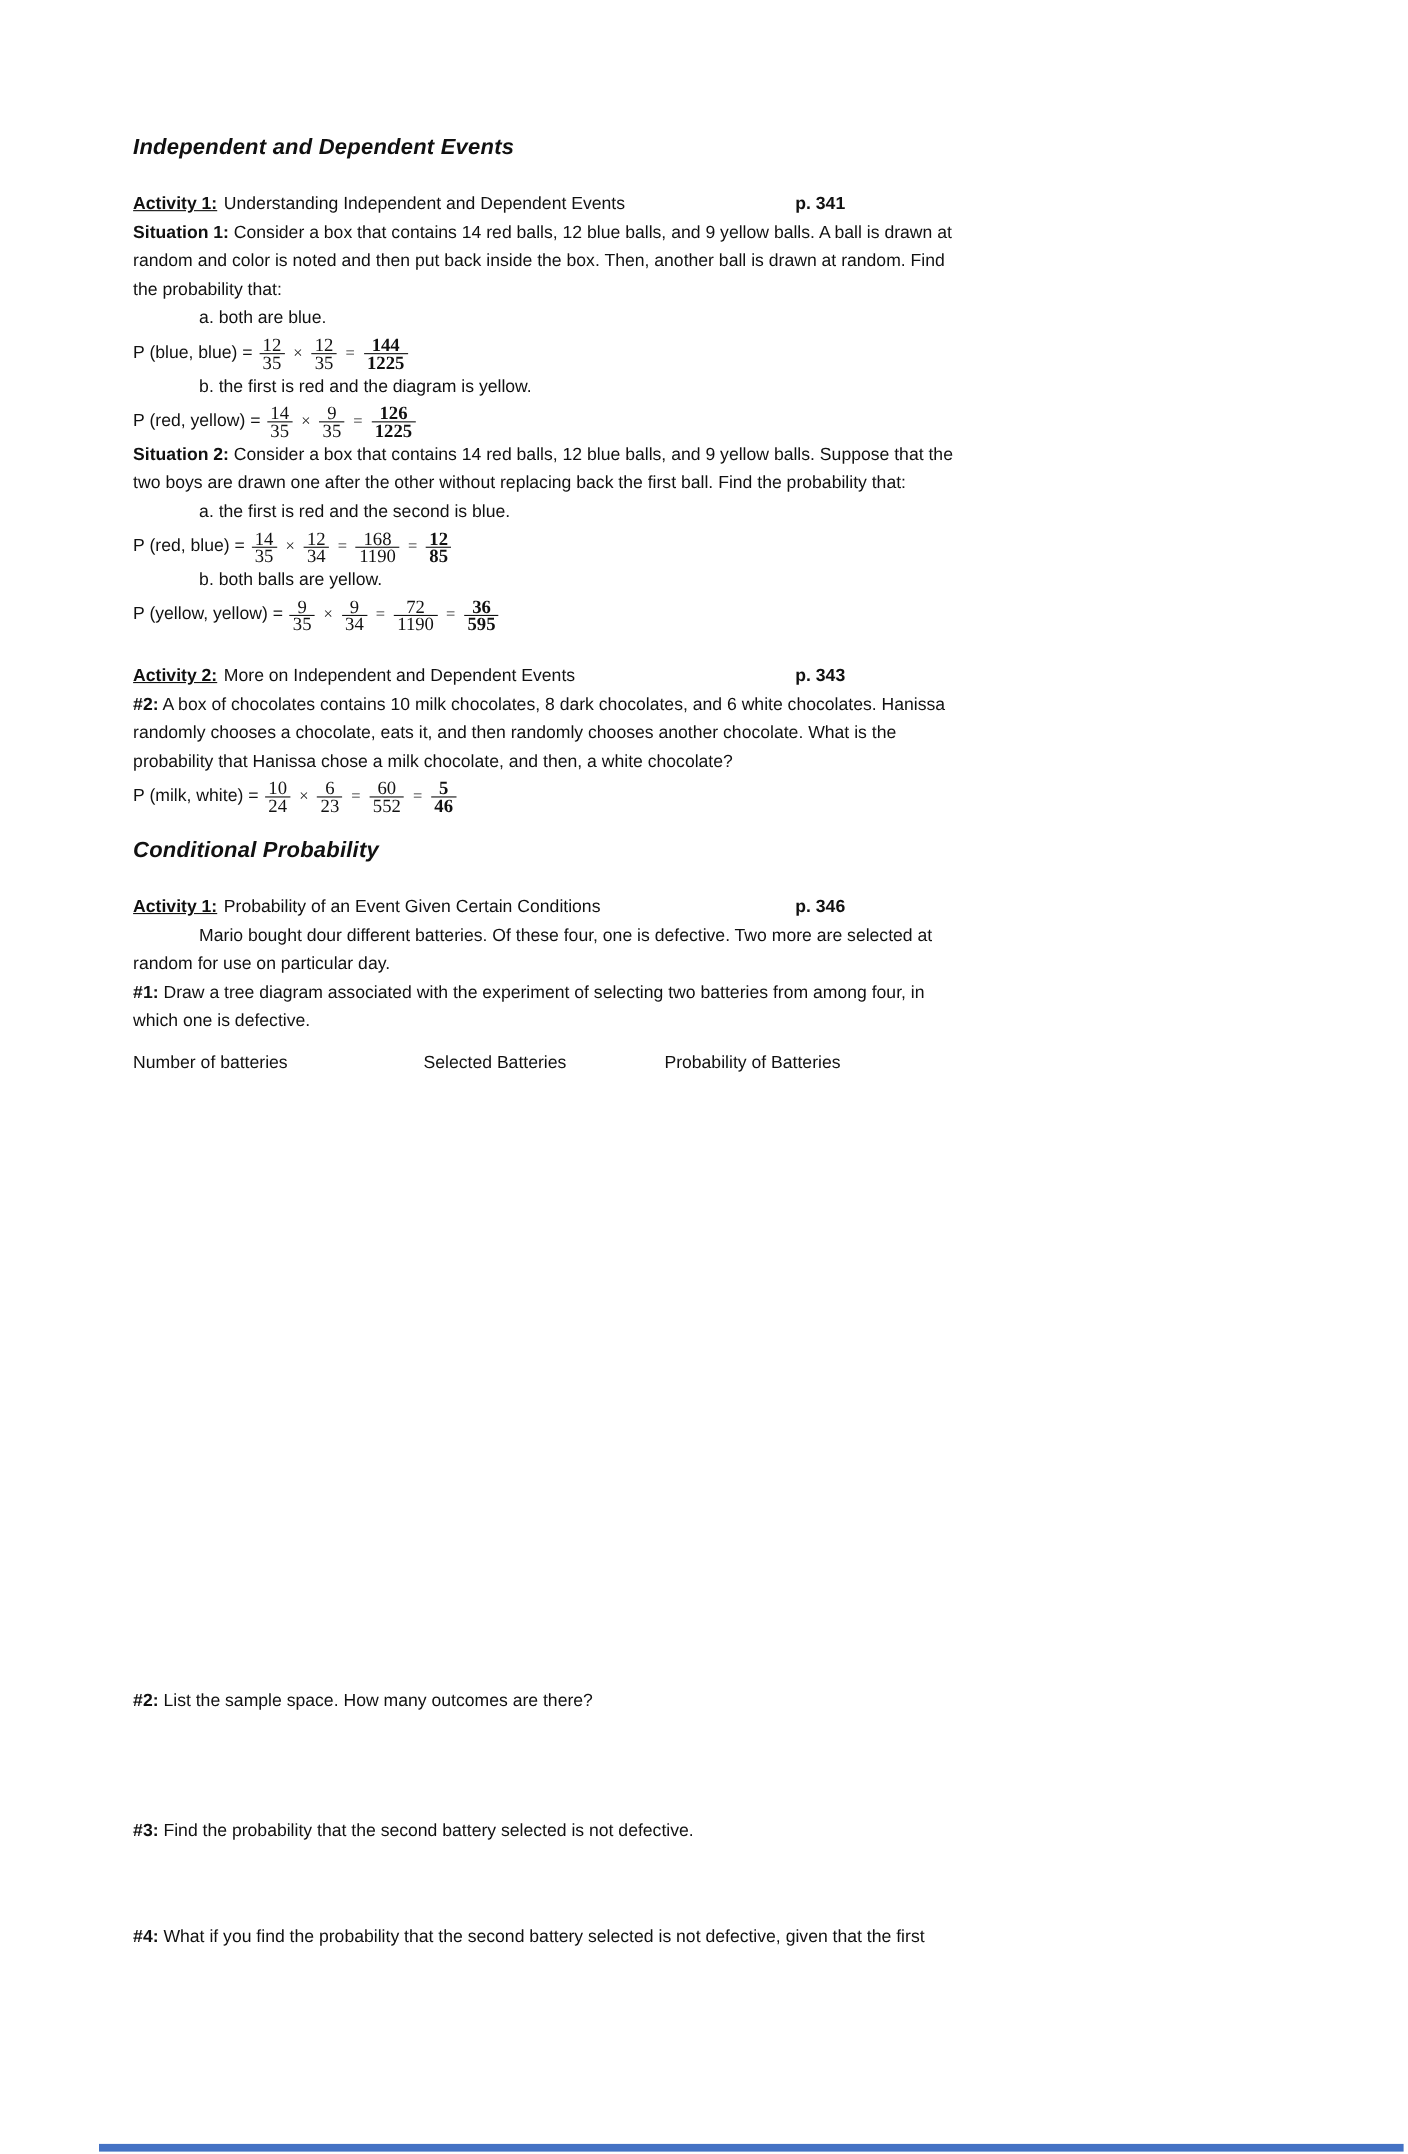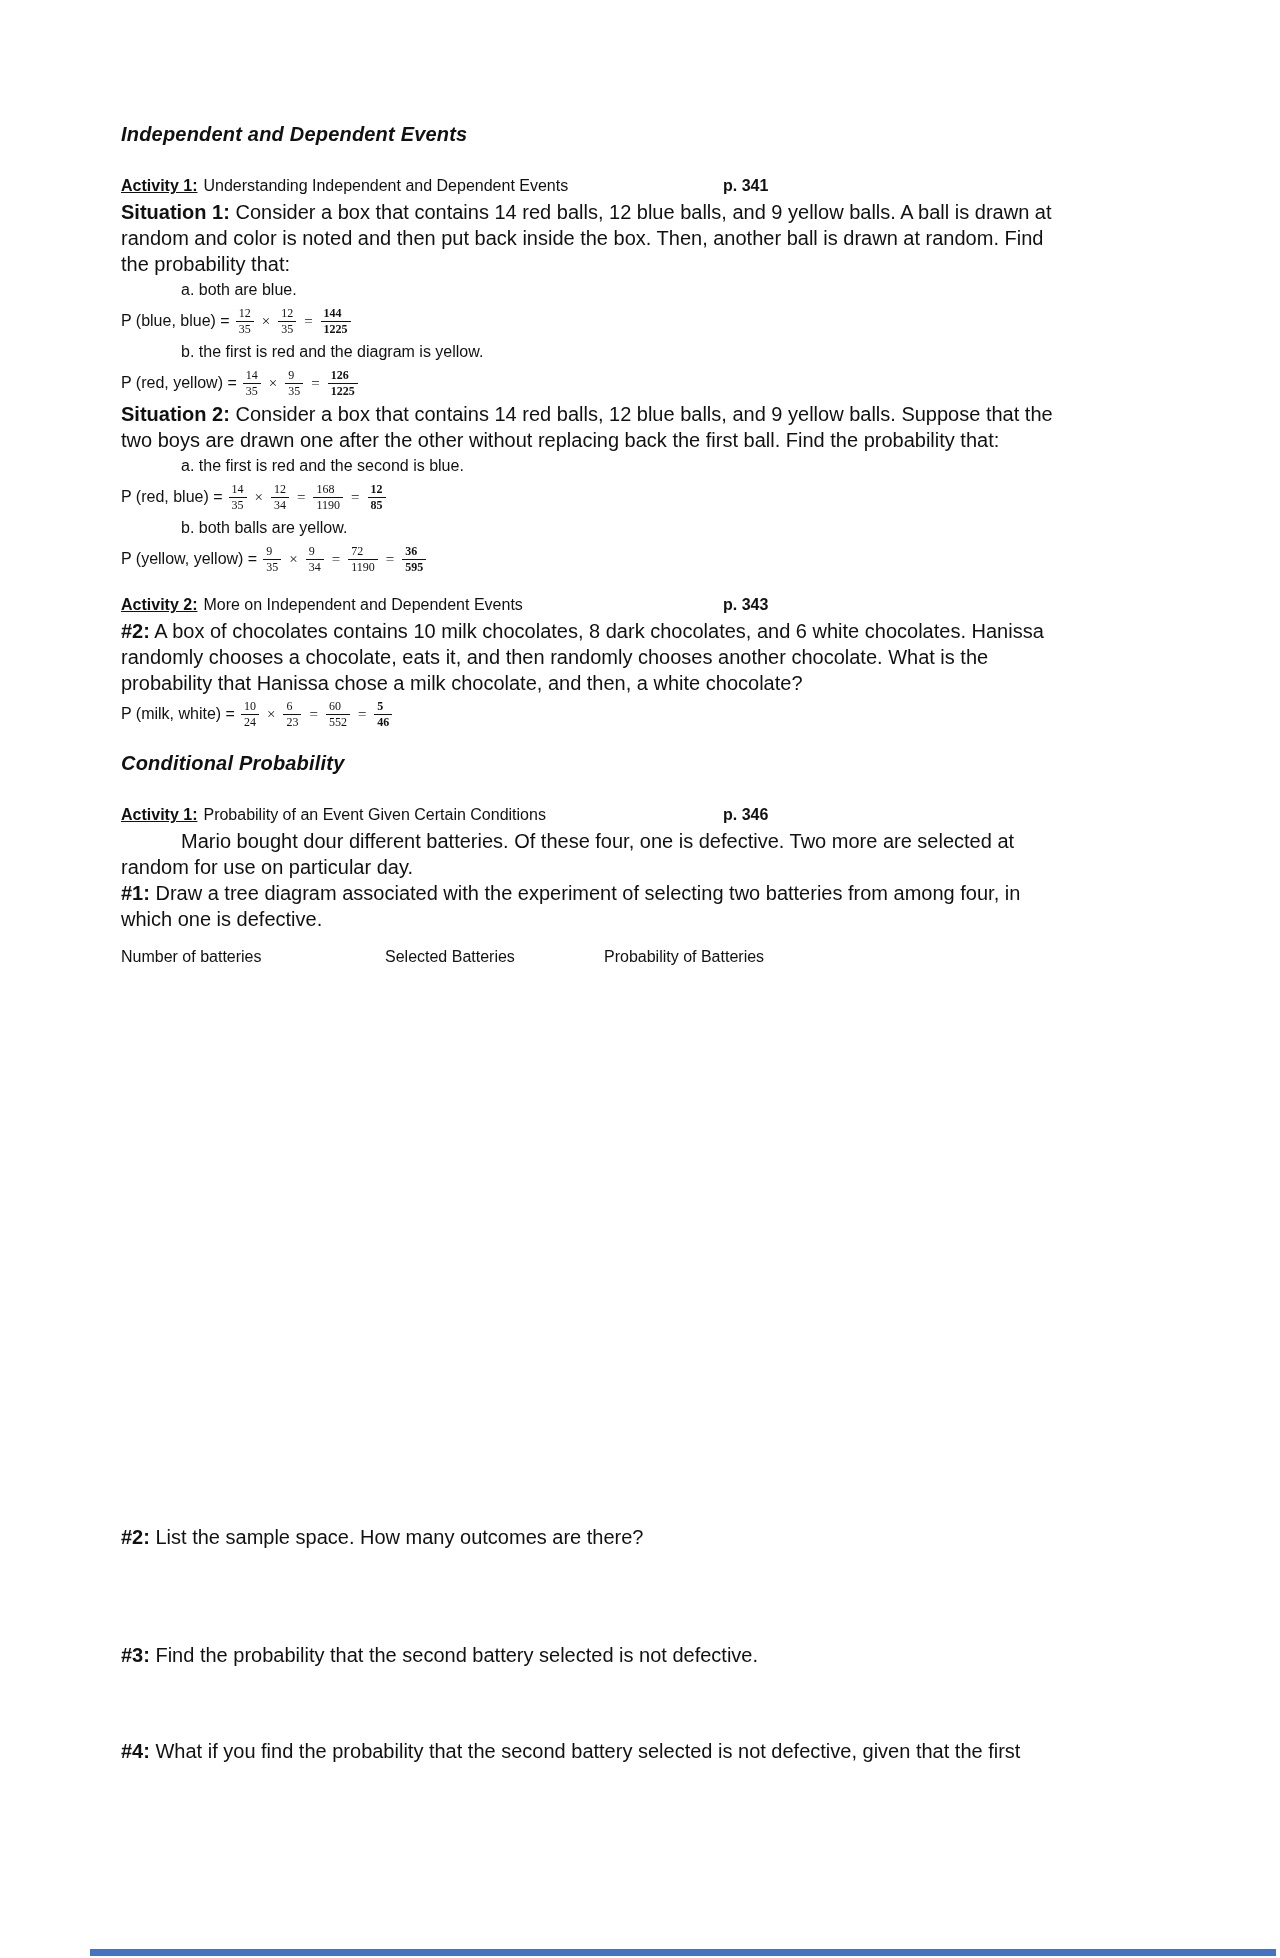--- a/index.html
+++ b/index.html
@@ -25,52 +25,53 @@
     line-height: 24px;
     margin: 0 0 27px 0;
     letter-spacing: 0.2px;
   }
   .formula + .heading { margin-top: 19px; }
   .activity-line {
     position: relative;
     line-height: 26px;
     font-size: 16px;
   }
-  .formula + .activity-line { margin-top: 15px; }
+  .formula + .activity-line { margin-top: 25px; }
   .activity-label {
     font-weight: bold;
     text-decoration: underline;
   }
   .activity-title { margin-left: 6px; }
   .page-ref {
     position: absolute;
     left: 602px; top: 0;
     font-weight: bold;
   }
-  .para { font-size: 20px; line-height: 26px; }
+  .para { font-size: 16px; line-height: 26px; }
   .para .bold { font-weight: bold; }
   .para.indent-first .line:first-child { padding-left: 60px; }
   .list-item {
     font-size: 16px; line-height: 26px;
     margin-left: 60px;
     white-space: nowrap;
   }
   .formula {
     height: 36px;
     display: flex;
     align-items: center;
     font-size: 16px;
     white-space: nowrap;
   }
   .formula-lead { margin-right: 3px; }
   .frac {
     display: inline-flex;
     flex-direction: column;
+    align-items: center;
     font-family: "Liberation Serif", "DejaVu Serif", serif;
-    font-size: 12px;
+    font-size: 17px;
     line-height: 15px;
     margin: 0 3px;
     vertical-align: middle;
   }
   .frac .num { padding: 0 3px; }
   .frac .den { border-top: 1.2px solid #111; padding: 0 3px; }
   .frac.bold .num, .frac.bold .den { font-weight: bold; }
   .op {
     font-family: "Liberation Serif", "DejaVu Serif", serif;
     font-size: 15px;

